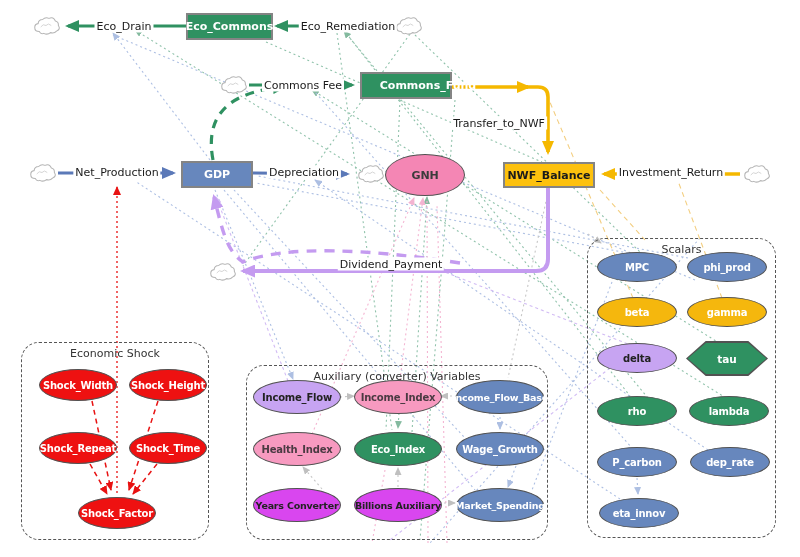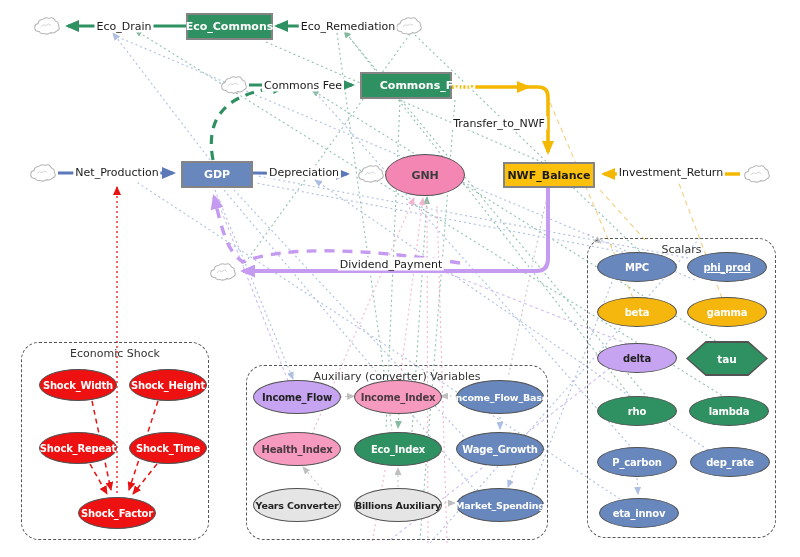--- a/index.html
+++ b/index.html
@@ -16,21 +16,21 @@
   .node{position:absolute;border:1.6px solid #525252;border-radius:50%;box-sizing:border-box;
         display:flex;align-items:center;justify-content:center;font-weight:bold;white-space:nowrap;
         font-size:10px;letter-spacing:-0.2px;}
   .f-green{background:#2f9161;color:#fff;}
   .f-blue{background:#6787bd;color:#fff;}
   .f-goldbox{background:#fdc10d;color:#1b1b1b;}
   .f-gold{background:#f5b70d;color:#fff;}
   .f-pink{background:#f79ac0;color:#4a3a42;}
   .f-pink2{background:#f486b4;color:#3c3c3c;}
   .f-purple{background:#c7a4f2;color:#222;}
-  .f-gray{background:#e5e5e5;color:#222;}
+  .f-gray{background:#d946ef;color:#222;}
   .f-red{background:#ee1111;color:#fff;}
   
   .hexwrap{position:absolute;}
   .hex{position:absolute;clip-path:polygon(24% 0,76% 0,100% 50%,76% 100%,24% 100%,0 50%);}
   .hex-border{left:0;top:0;right:0;bottom:0;background:#525252;}
   .hex-fill{left:1.6px;top:1.6px;right:1.6px;bottom:1.6px;background:#2f9161;}
   .hex-label{position:absolute;left:0;right:0;top:0;bottom:0;display:flex;align-items:center;
              justify-content:center;color:#fff;font-size:10.5px;font-weight:bold;}
   
   .flow-label{position:absolute;transform:translate(-50%,-50%);background:#fff;padding:0 2px;
@@ -255,21 +255,21 @@
   <div class="node f-gray" style="left:354px;top:488px;width:88px;height:34px;font-size:9.5px;">
       <span>Billions Auxiliary</span>
     </div>
   <div class="node f-blue" style="left:456px;top:488px;width:88px;height:34px;font-size:9.5px;">
       <span>Market_Spending</span>
     </div>
 
   <div class="node f-blue" style="left:597px;top:252px;width:80px;height:30px;">
       <span>MPC</span>
     </div>
-  <div class="node f-blue" style="left:687px;top:252px;width:80px;height:30px;text-decoration:underline;">
+  <div class="node f-blue" style="left:687px;top:252px;width:80px;height:30px;">
       <span>phi_prod</span>
     </div>
   <div class="node f-gold" style="left:597px;top:297px;width:80px;height:30px;">
       <span>beta</span>
     </div>
   <div class="node f-gold" style="left:687px;top:297px;width:80px;height:30px;">
       <span>gamma</span>
     </div>
   <div class="node f-purple" style="left:597px;top:343px;width:80px;height:30px;">
       <span>delta</span>

